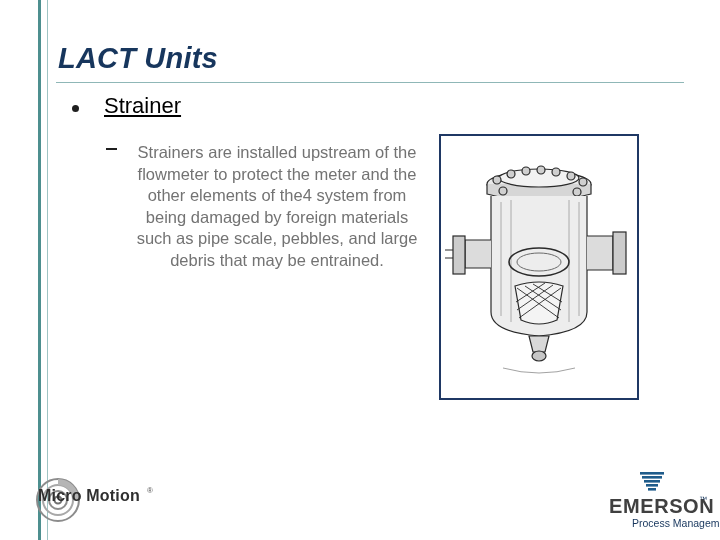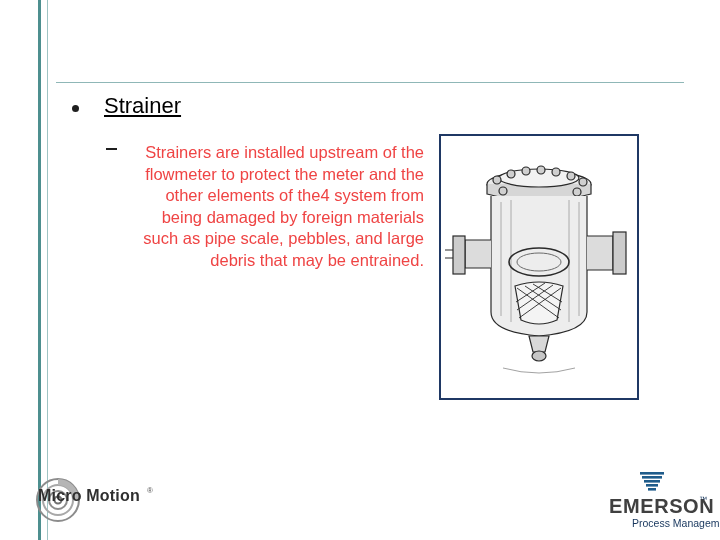--- a/index.html
+++ b/index.html
@@ -94,23 +94,23 @@
     top: 6px;
     width: 11px;
     height: 2px;
     background: #1f1f1f;
   }
   .bullet2 .text {
     position: absolute;
     left: 24px;
     top: 0;
     font-size: 16.5px;
-    color: #ef4444;
+    color: #737373;
     line-height: 21.5px;
-    text-align: right;
+    text-align: center;
   }
   
   .image-frame {
     position: absolute;
     left: 439px;
     top: 134px;
     width: 200px;
     height: 266px;
     border: 2px solid #1f3864;
     background: #ffffff;
@@ -179,20 +179,21 @@
   }
 </style>
 </head>
 <body>
 
 <div class="slide">
 
   <div class="rule-left-thick"></div>
   <div class="rule-left-thin"></div>
 
+  <div class="title">LACT Units</div>
   <div class="title-underline"></div>
 
   <div class="bullet1">
     <span class="marker"></span>
     <span class="text">Strainer</span>
   </div>
 
   <div class="bullet2">
     <span class="marker"></span>
     <span class="text">Strainers are installed upstream of the flowmeter to protect the meter and the other elements of the4 system from being damaged by foreign materials such as pipe scale, pebbles, and large debris that may be entrained.</span>

